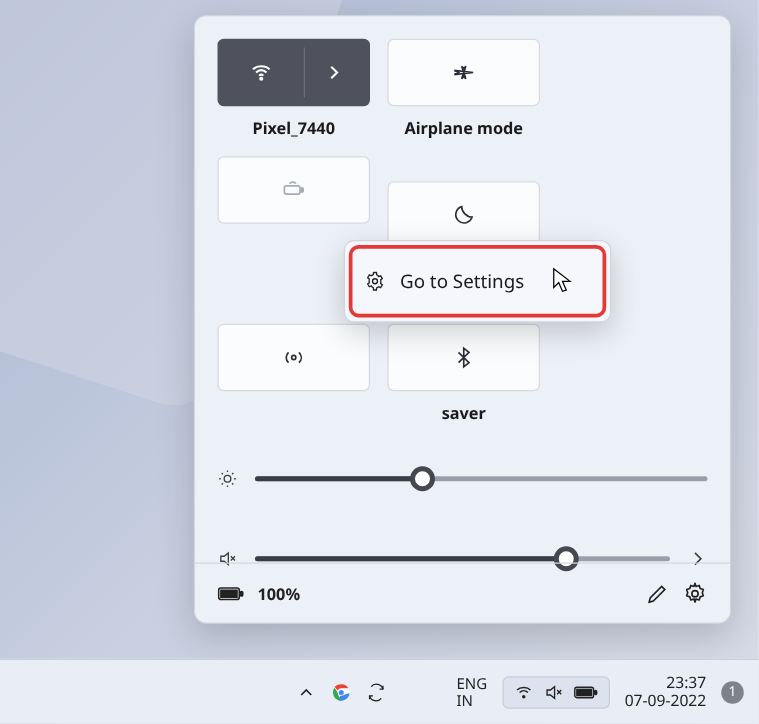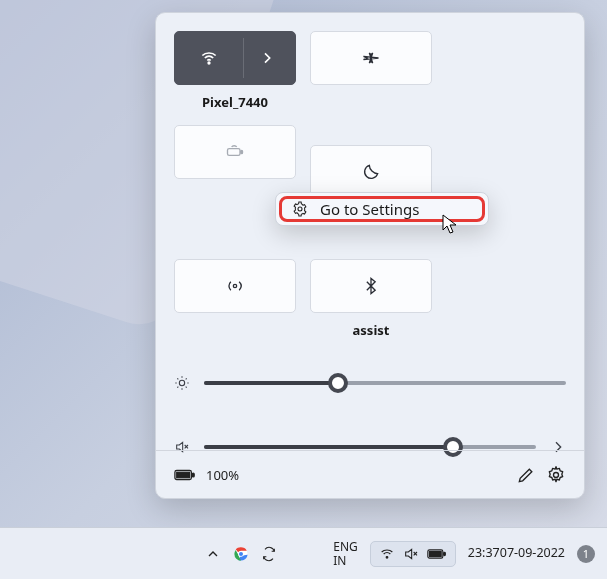--- a/index.html
+++ b/index.html
@@ -39,40 +39,40 @@
   .tile.active .vsep { position:absolute; left:68px; top:6px; bottom:6px; width:1px; background:#6a6d76; }
   .tile-label { text-align: center; font-size: 13px; color: #1a1a1a; margin-top: 8px; width: 122px; font-weight: bold; }
   .tile-label.dim { color: #8a8f97; }
   .tile-col { display: flex; flex-direction: column; align-items: center; }
   .row2 { margin-top: 20px; }
   .slider-row { display:flex; align-items:center; gap:14px; margin-top:36px; }
   .slider-row.s2 { margin-top:48px; }
   .slider-track { flex:1; height:4px; background:#9aa0ab; border-radius:2px; position:relative; }
   .slider-fill { position:absolute; left:0; top:0; bottom:0; background:#3b3e46; border-radius:2px; }
   .slider-thumb { position:absolute; top:50%; width:20px; height:20px; border-radius:50%; background:#fff; border:4px solid #454851; transform:translate(-50%,-50%); }
-  .footer { position:absolute; left:0; right:0; bottom:0; height:48px; border-top:1px solid #d2d6de; display:flex; align-items:center; padding:0 18px; gap:10px; }
+  .footer { position:absolute; left:0; right:0; bottom:0; height:48px; border-top:1px solid #d2d6de; display:flex; align-items:center; padding:0 18px; gap:10px;font-weight:bold; }
   .footer .grow { flex:1; }
   .menu {
     position:absolute; left:275px; top:192px; width:214px;
     background:#f5f7fc; border:1px solid #cfd4dd; border-radius:8px;
     box-shadow:0 8px 24px rgba(0,0,0,0.18);
     padding:6px;
   }
-  .menu-item { display:flex; align-items:center; gap:12px; padding:0 10px; font-size:15px; color:#1a1a1a; border-radius:4px; position:relative; }
+  .menu-item { display:flex; align-items:center; gap:12px; padding:16px 10px; font-size:15px; color:#1a1a1a; border-radius:4px; position:relative; }
   .menu-item.hl { outline:3px solid #e53935; outline-offset:0; border-radius:5px; }
   .cursor { position:absolute; left:442px; top:214px; font-size:16px; color:#000; pointer-events:none; }
   .taskbar {
     position:absolute; left:0; right:0; bottom:0; height:52px;
     background:#e9edf5; border-top:1px solid #c9cfd9;
     display:flex; align-items:center; justify-content:flex-end; gap:8px; padding:0 12px;
   }
   .tray { display:flex; align-items:center; gap:12px; font-size:12px; color:#222; }
   .lang { display:flex; flex-direction:column; line-height:1.1; font-size:12px; text-align:left;margin-left:44px; }
   .syspill { display:flex; align-items:center; gap:8px; background:#dde3ee; border:1px solid #c6cedb; border-radius:5px; padding:4px 8px; }
-  .clock { display:flex; flex-direction:row; line-height:1.15; font-size:12.5px; text-align:right; }
+  .clock { display:flex; flex-direction:column; line-height:1.15; font-size:12.5px; text-align:right; }
   .notif { width:18px; height:18px; border-radius:50%; background:#7d828b; color:#fff; font-size:11px; display:flex; align-items:center; justify-content:center; }
   svg { display:block; }
   .ico { width:20px; height:20px; }
   .ico-sm { width:16px; height:16px; }
   .batt-txt { font-size:13px; color:#222; }
   .tile svg { color:#2b2e36; }
   .tile.active svg { color:#fff; }
   .tile.dim svg { color:#a6abb3; }
 </style>
 </head>
@@ -106,20 +106,21 @@
     <div class="tile-col">
       <div class="tile">
         <span>
           <svg class="ico" viewBox="0 0 24 24" fill="none" stroke="currentColor" stroke-width="1.6">
               <path d="M3 14l18-2-18-2 4 2z"></path>
               <path d="M12 12l-2 6 2-2 2 2-2-6"></path>
               <path d="M12 12l-2-6 2 2 2-2-2 6"></path>
             </svg>
         </span>
       </div>
+      <div class="tile-label">Airplane mode</div>
     </div>
 
     <div class="tile-col">
       <div class="tile dim">
         <span>
           <svg viewBox="0 0 24 24" width="24" height="20" fill="none" stroke="currentColor" stroke-width="1.6">
               <rect x="3" y="8" width="15" height="8" rx="2"></rect>
               <rect x="19" y="10" width="2" height="4" rx="1" fill="currentColor"></rect>
               <path d="M8 6c1-2 5-2 6 0"></path>
             </svg>
@@ -152,21 +153,21 @@
     </div>
 
     <div class="tile-col row2">
       <div class="tile">
         <span>
           <svg class="ico" viewBox="0 0 24 24" fill="none" stroke="currentColor" stroke-width="1.6">
               <path d="M7 7l10 10-5 4V3l5 4L7 17"></path>
             </svg>
         </span>
       </div>
-      <div class="tile-label">assist</div>
+      <div class="tile-label">saver</div>
     </div>
   </div>
 
   <div class="slider-row">
     <span>
       <svg class="ico-sm" viewBox="0 0 24 24" fill="none" stroke="#3b3e46" stroke-width="1.6">
           <circle cx="12" cy="12" r="4"></circle>
           <path d="M12 2v2M12 20v2M2 12h2M20 12h2M5 5l1.5 1.5M17.5 17.5L19 19M5 19l1.5-1.5M17.5 6.5L19 5"></path>
         </svg>
     </span>

